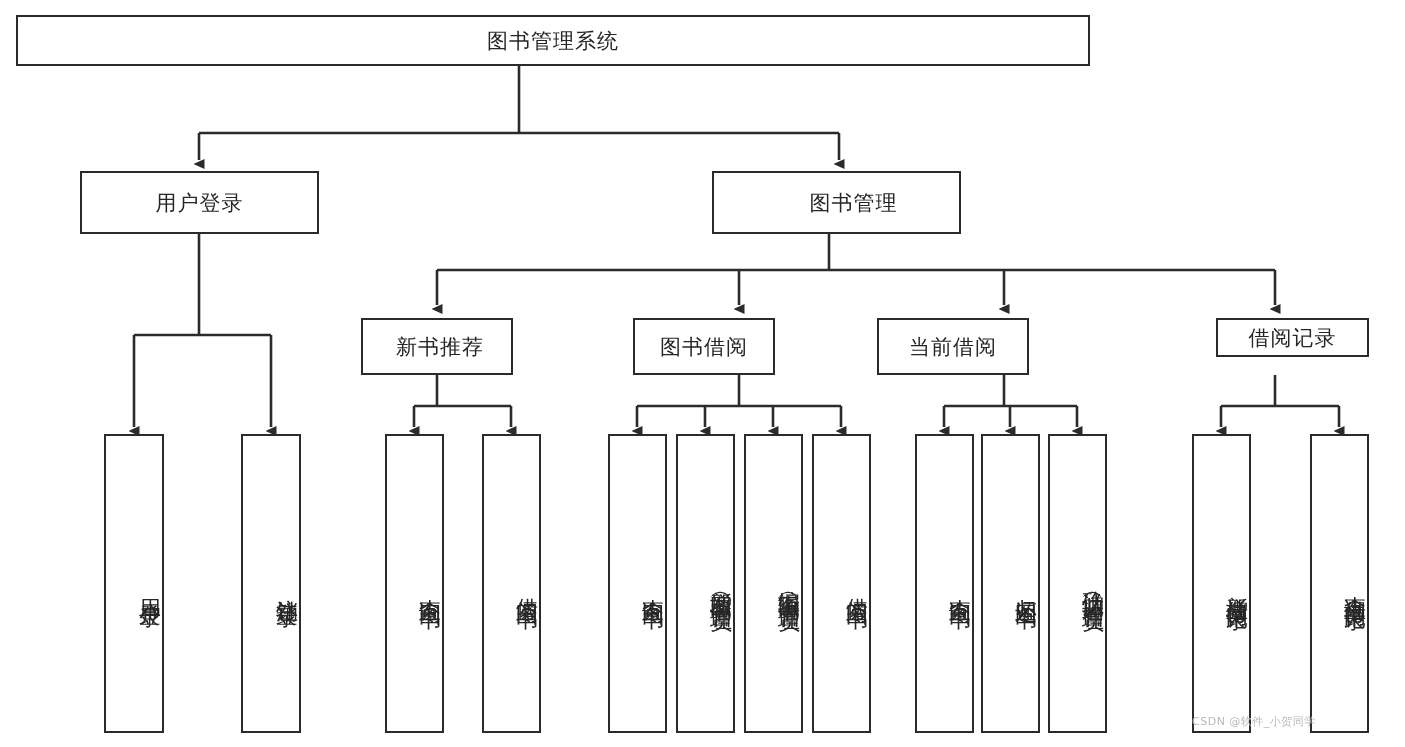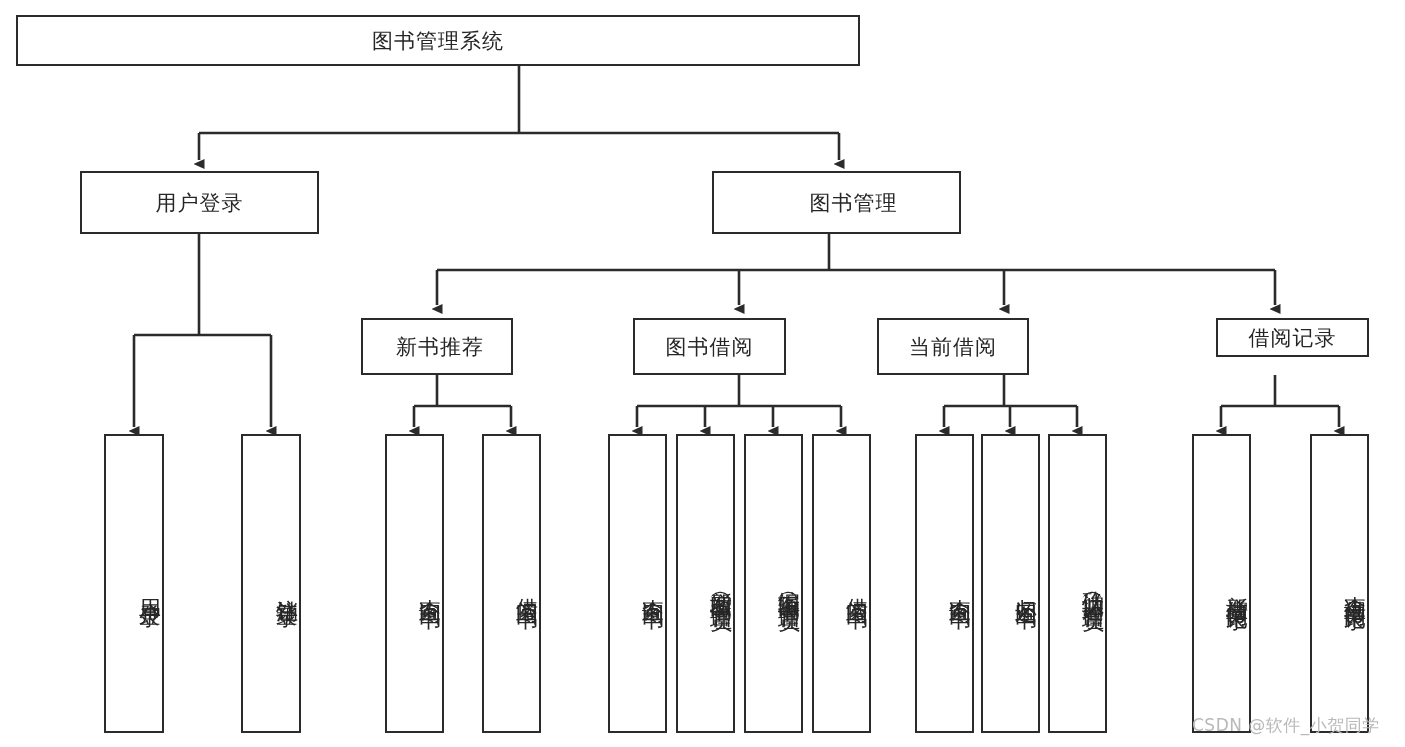--- a/index.html
+++ b/index.html
@@ -39,21 +39,21 @@
   }
   .node.vertical .vlabel{
     writing-mode:vertical-rl;
     text-orientation:upright;
     white-space:nowrap;
   }
   .watermark{
     position:absolute;
     left:1192px;
     top:714px;
-    font-size:17px;
+    font-size:11px;
     color:#b9b9b9;
     white-space:nowrap;
     letter-spacing:0.5px;
   }
 </style>
 </head>
 <body>
 
 <div id="canvas">
 
@@ -100,35 +100,35 @@
       <path d="M1010,406 L1010,427" marker-end="url(#arrow)"></path>
       <path d="M1077,406 L1077,427" marker-end="url(#arrow)"></path>
 
       <path d="M1275,375 L1275,406"></path>
       <path d="M1221,406 L1339,406"></path>
       <path d="M1221,406 L1221,427" marker-end="url(#arrow)"></path>
       <path d="M1339,406 L1339,427" marker-end="url(#arrow)"></path>
     </g>
   </svg>
 
-  <div class="node root horizontal" style="left:16px;top:15px;width:844px;height:51px;">
+  <div class="node root horizontal" style="left:16px;top:15px;width:1074px;height:51px;">
     <span>图书管理系统</span>
   </div>
 
   <div class="node horizontal" style="left:80px;top:171px;width:239px;height:63px;">
     <span>用户登录</span>
   </div>
   <div class="node horizontal" style="left:712px;top:171px;width:249px;height:63px;padding-left:34px;">
     <span>图书管理</span>
   </div>
 
   <div class="node horizontal" style="left:361px;top:318px;width:152px;height:57px;padding-left:6px;">
     <span>新书推荐</span>
   </div>
-  <div class="node horizontal" style="left:633px;top:318px;width:153px;height:57px;">
+  <div class="node horizontal" style="left:633px;top:318px;width:142px;height:57px;">
     <span>图书借阅</span>
   </div>
   <div class="node horizontal" style="left:877px;top:318px;width:152px;height:57px;">
     <span>当前借阅</span>
   </div>
   <div class="node horizontal" style="left:1216px;top:318px;width:153px;height:39px;">
     <span>借阅记录</span>
   </div>
 
   <div class="node vertical" style="left:104px;top:434px;width:60px;height:299px;">

